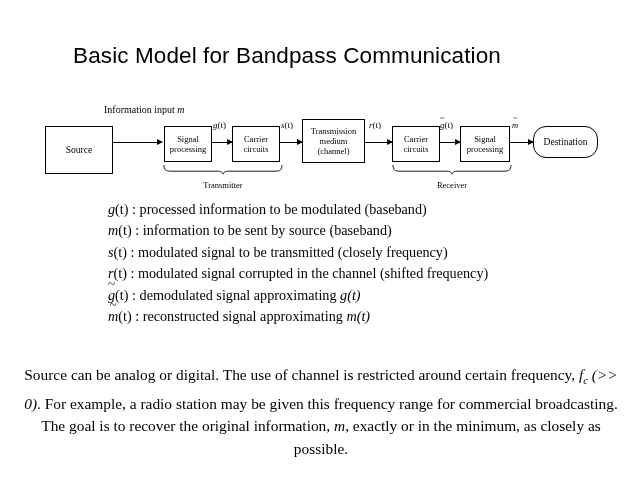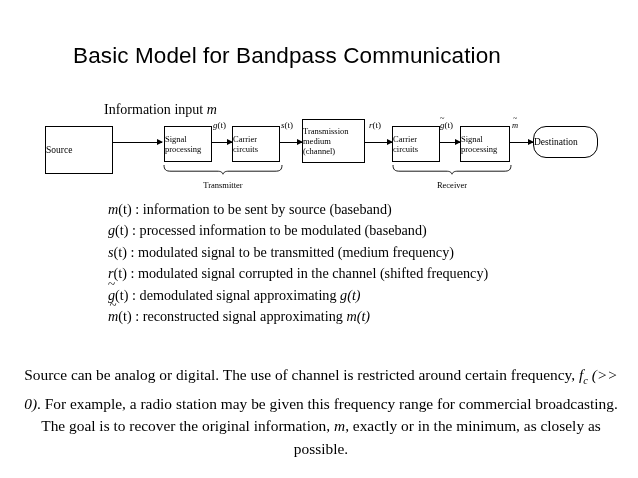--- a/index.html
+++ b/index.html
@@ -44,21 +44,21 @@
     position: absolute;
     border: 1px solid #000;
     box-sizing: border-box;
     background: #fff;
     font-family: "Liberation Serif", serif;
     font-size: 8.5px;
     line-height: 10px;
     text-align: center;
     display: flex;
     flex-direction: column;
-    align-items: flex-start;
+    align-items: center;
     justify-content: center;
     color: #000;
   }
   .blk .ln { display: block; white-space: nowrap; }
 
   
   .arrow {
     position: absolute;
     height: 1px;
     background: #000;
@@ -83,21 +83,21 @@
     line-height: 10px;
     white-space: nowrap;
     color: #000;
   }
   .sig-label .nonital { font-style: normal; }
 
   .info-label {
     position: absolute;
     text-align: center;
     font-family: "Liberation Serif", serif;
-    font-size: 14px;
+    font-size: 10px;
     line-height: 9px;
     white-space: nowrap;
     color: #000;
   }
   .info-label .it { font-style: italic; }
 
   
   .brace {
     position: absolute;
     height: 9px;
@@ -244,29 +244,29 @@
     </svg>
   </div>
   <div class="brace-label" style="left:392px; top:180px; width:120px;">
     <span>Receiver</span>
   </div>
 </div>
 
 <div class="defs">
 
   <div class="row">
+    <span class="sym"><span>g</span><span style="font-style:normal">(t)</span></span><span> : </span><span>processed information to be modulated (baseband)</span>
+  </div>
+
+  <div class="row">
     <span class="sym"><span>m</span><span style="font-style:normal">(t)</span></span><span> : </span><span>information to be sent by source (baseband)</span>
   </div>
 
   <div class="row">
-    <span class="sym"><span>g</span><span style="font-style:normal">(t)</span></span><span> : </span><span>processed information to be modulated (baseband)</span>
-  </div>
-
-  <div class="row">
-    <span class="sym"><span>s</span><span style="font-style:normal">(t)</span></span><span> : </span><span>modulated signal to be transmitted (medium frequency)</span>
+    <span class="sym"><span>s</span><span style="font-style:normal">(t)</span></span><span> : </span><span>modulated signal to be transmitted (closely frequency)</span>
   </div>
 
   <div class="row">
     <span class="sym"><span>r</span><span style="font-style:normal">(t)</span></span><span> : </span><span>modulated signal corrupted in the channel (shifted frequency)</span>
   </div>
 
   <div class="row">
     <span class="sym"><span class="tld"><span class="acc">~</span><span>g</span></span><span style="font-style:normal">(t)</span></span><span> : </span><span>demodulated signal approximating </span><span class="em">g(t)</span>
   </div>
 

